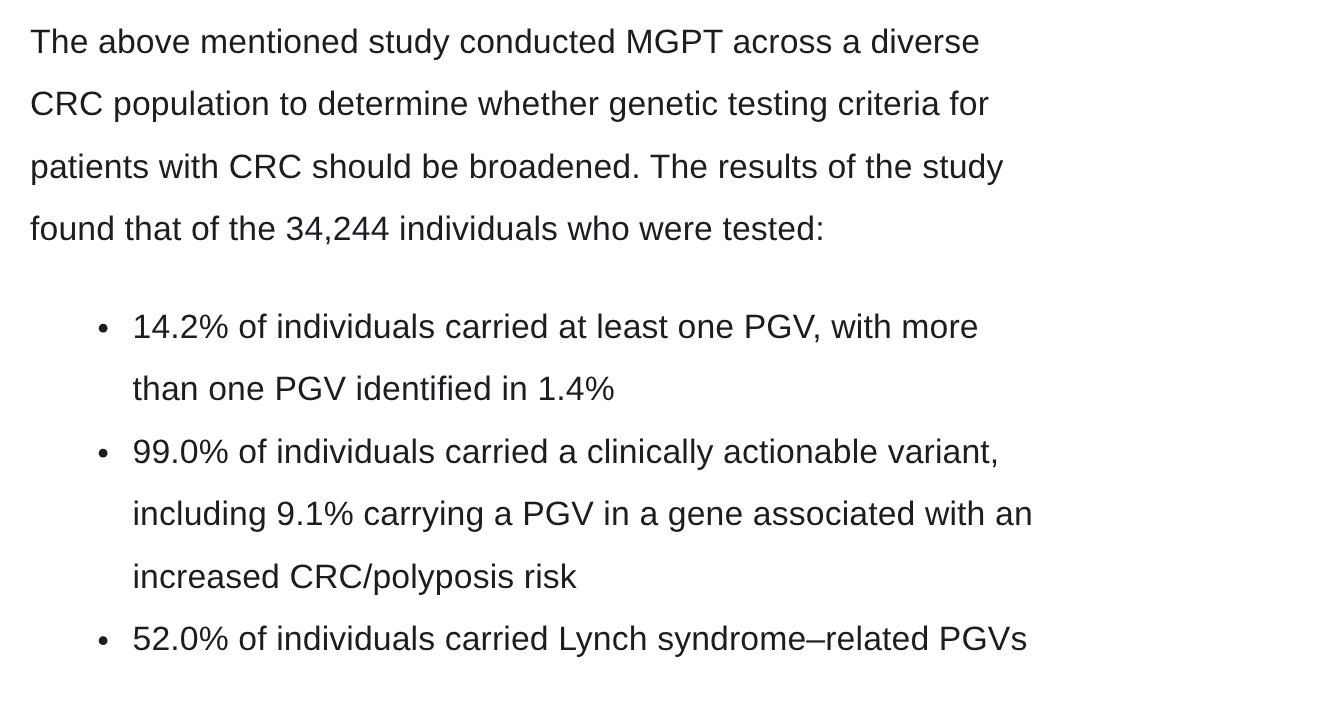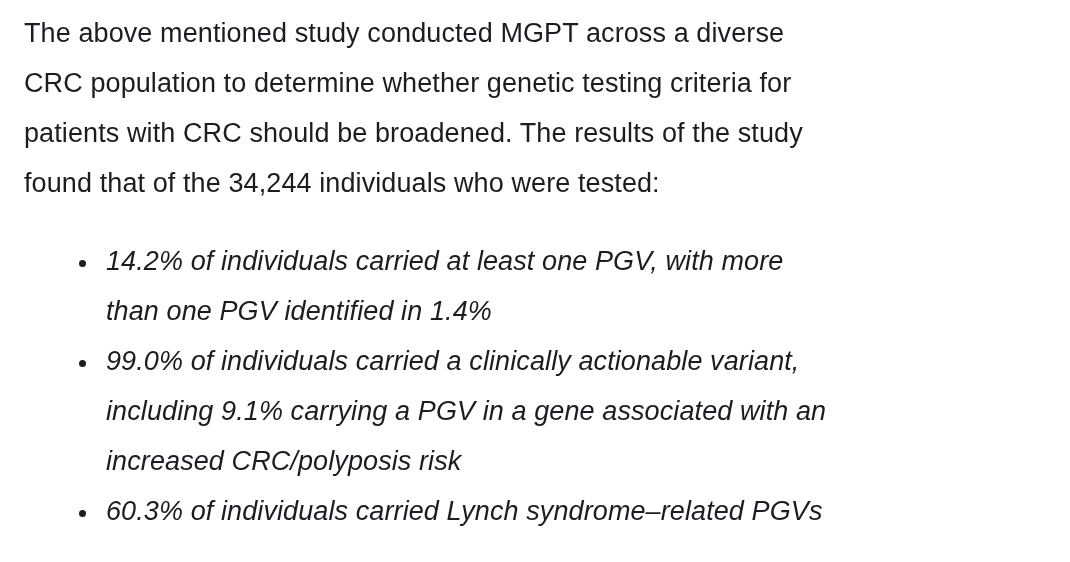--- a/index.html
+++ b/index.html
@@ -25,34 +25,33 @@
   }
   .doc p {
     margin: 0 0 28px 0;
     max-width: 1022px;
   }
   .doc ul {
     margin: 0;
     padding: 0 0 0 76px;
     list-style: disc outside;
     max-width: 1000px;
-    font-style: italic;
   }
   .doc ul li {
     margin: 0;
     padding-left: 6px;
   }
   .doc ul li::marker {
     color: #1a1d21;
     font-size: 24px;
   }
 </style>
 </head>
 <body>
 
 <div class="doc">
   <p>The above mentioned study conducted MGPT across a diverse CRC population to determine whether genetic testing criteria for patients with CRC should be broadened. The results of the study found that of the 34,244 individuals who were tested:</p>
   <ul>
     <li>14.2% of individuals carried at least one PGV, with more than one PGV identified in 1.4%</li>
     <li>99.0% of individuals carried a clinically actionable variant, including 9.1% carrying a PGV in a gene associated with an increased CRC/polyposis risk</li>
-    <li>60.3% of individuals carried Lynch syndrome–related PGVs</li>
+    <li>52.0% of individuals carried Lynch syndrome–related PGVs</li>
   </ul>
 </div>
 
 </body></html>

